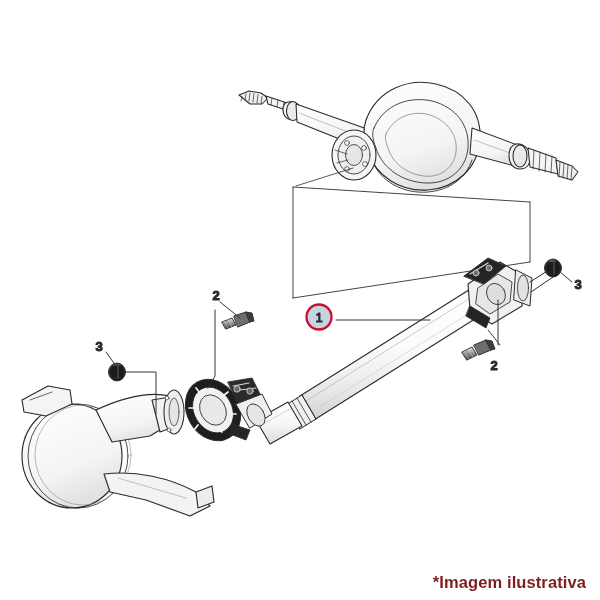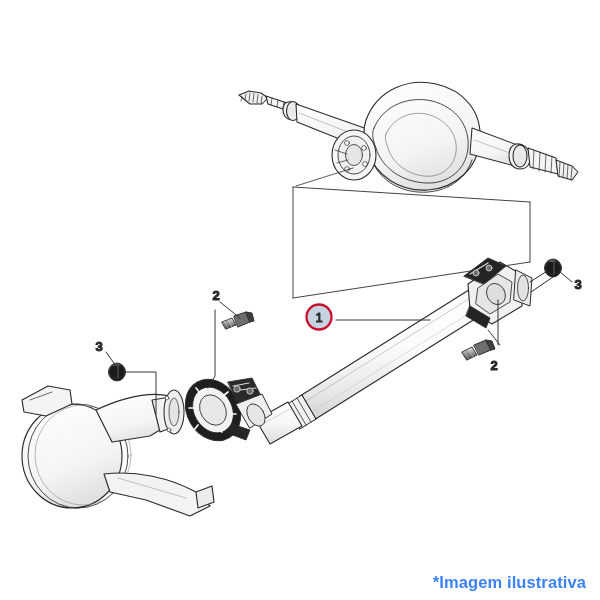--- a/index.html
+++ b/index.html
@@ -37,21 +37,21 @@
     font-weight: normal;
     fill: #3a3a3a;
   }
   #caption {
     position: absolute;
     right: 14px;
     bottom: 8px;
     font-family: "Liberation Sans", sans-serif;
     font-size: 16.5px;
     font-weight: bold;
-    color: #3b82f6;
+    color: #7f1d1d;
     letter-spacing: 0.1px;
     white-space: nowrap;
   }
 </style>
 </head>
 <body>
 
 <div id="page">
 
   <svg id="diagram" viewBox="0 0 600 600">

